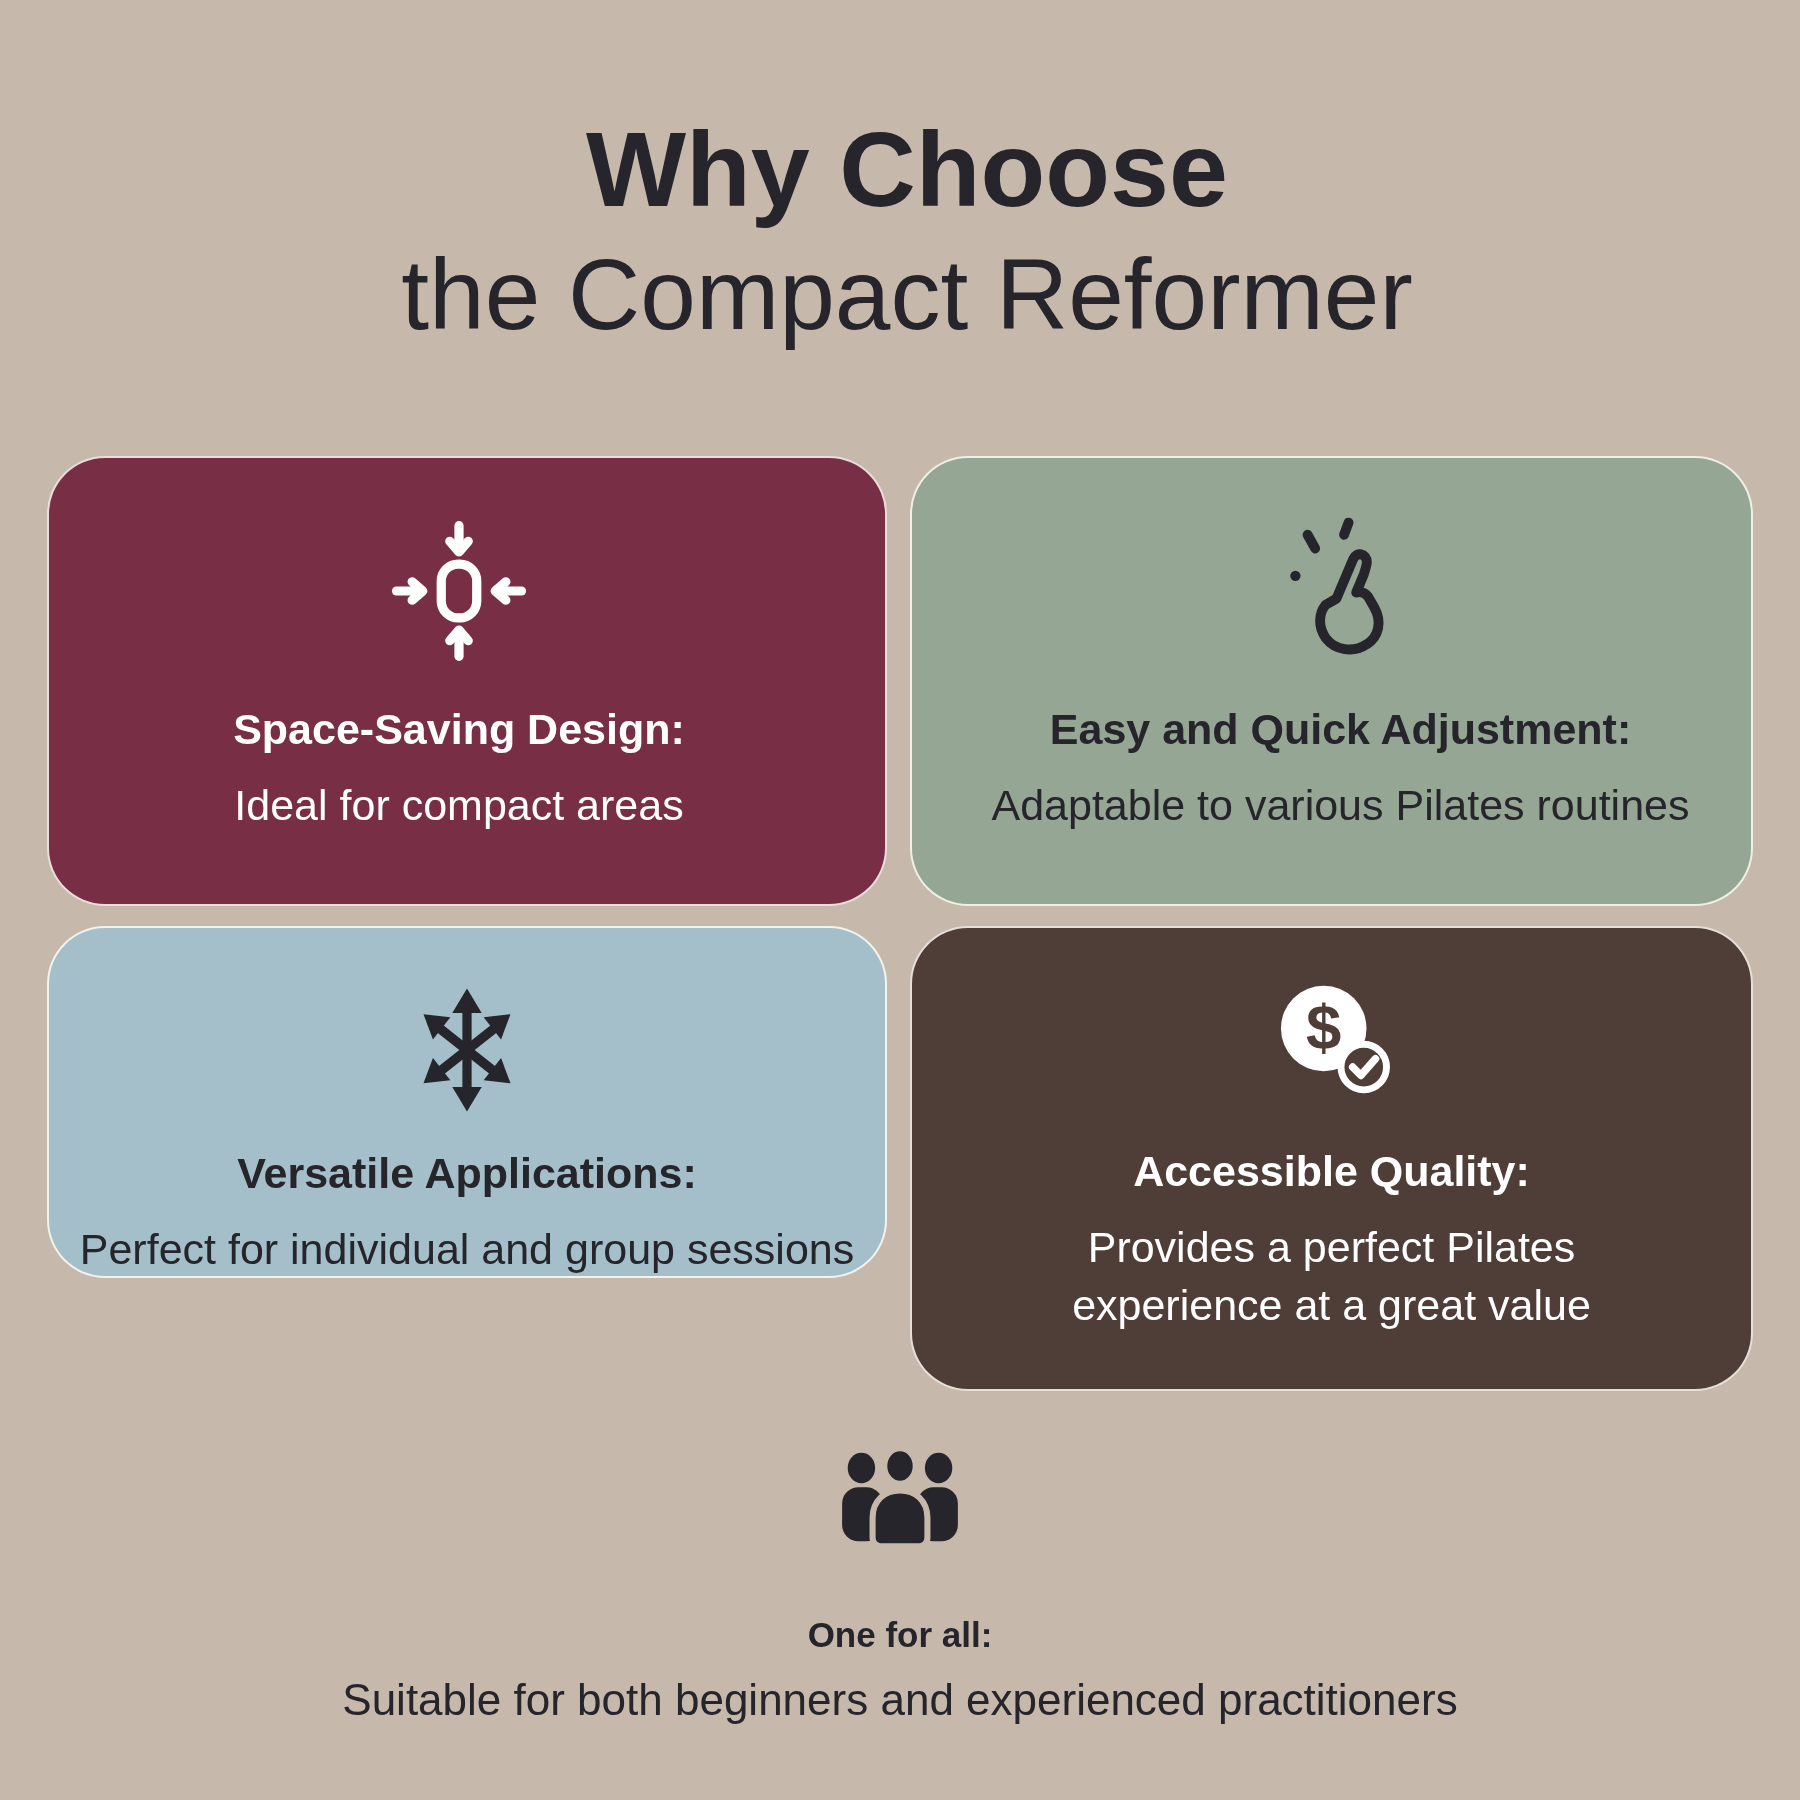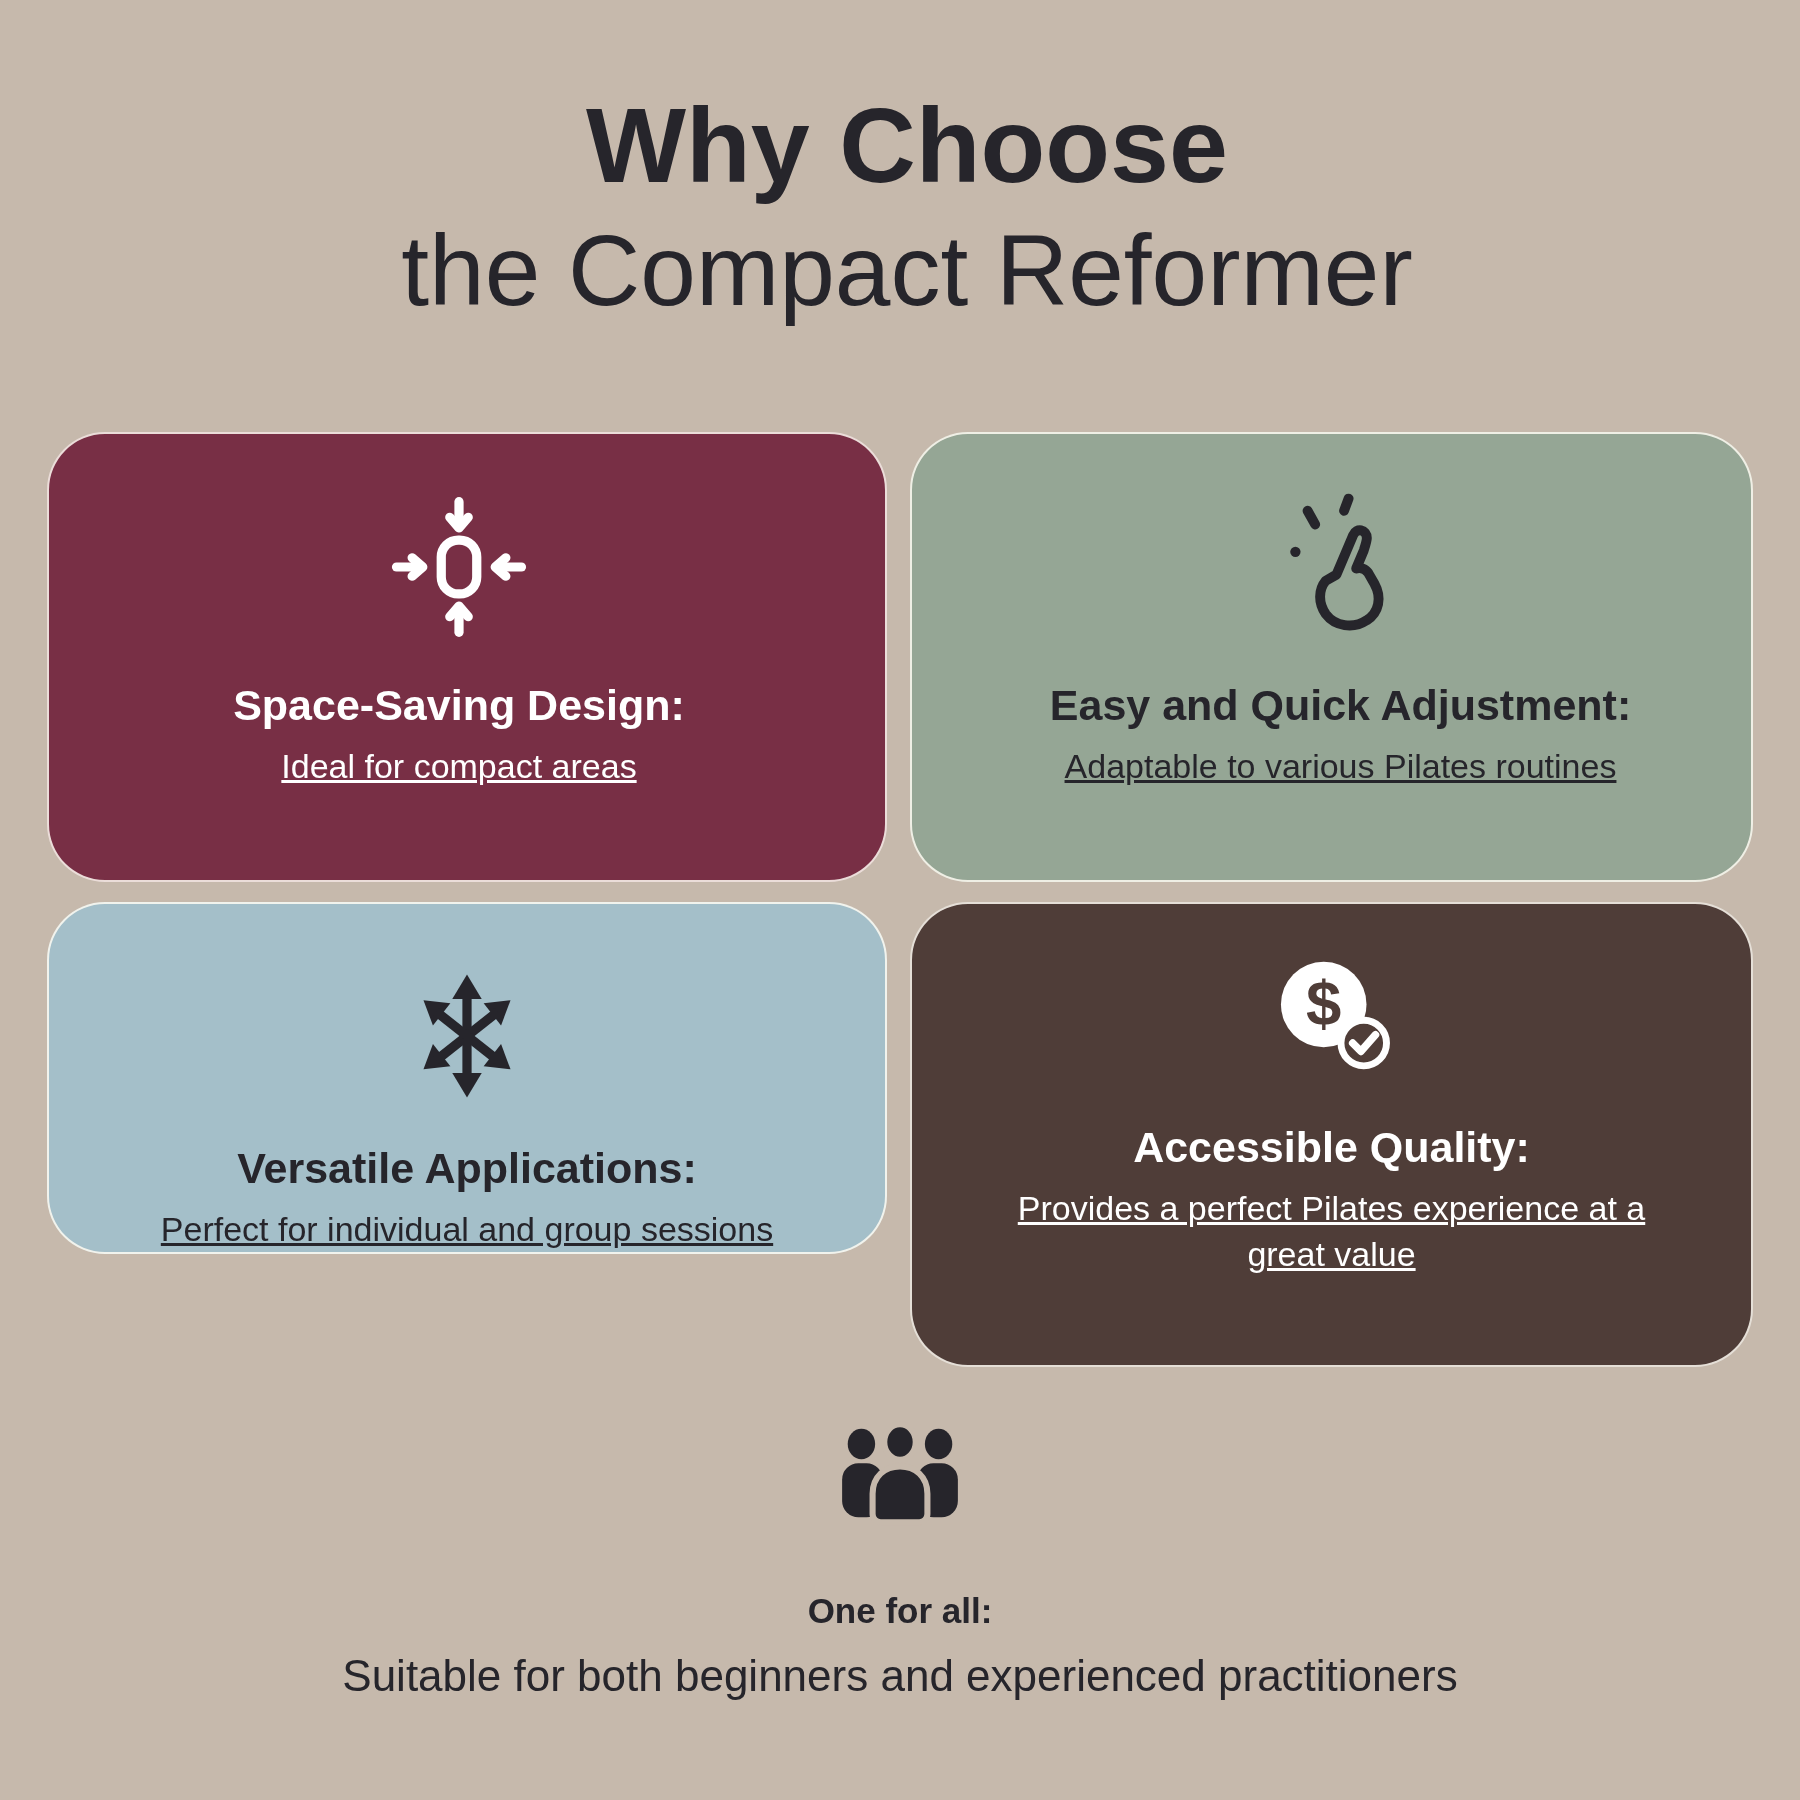--- a/index.html
+++ b/index.html
@@ -3,21 +3,21 @@
 <meta charset="utf-8">
 <style>
   html,body{margin:0;padding:0;}
   body{
     width:1800px;height:1800px;
     background:var(--page-bg,#c6b9ac);
     font-family:"Liberation Sans", sans-serif;
     color:var(--ink,#26252b);
     overflow:hidden;
   }
-  .title-wrap{padding-top:88px;text-align:center;line-height:1.08;margin-left:14px;}
+  .title-wrap{padding-top:112px;text-align:center;line-height:1.08;margin-left:14px;}
   .title-line1{font-size:106px;font-weight:800;letter-spacing:0;color:var(--ink);}
   .title-line2{font-size:100px;font-weight:400;margin-top:14px;color:var(--ink);}
   .cards-grid{
     margin:108px 47px 0 47px;
     display:grid;
     grid-template-columns:840px 843px;
     column-gap:23px;row-gap:20px;
     align-items:start;
   }
   .card{
@@ -27,21 +27,21 @@
     display:flex;flex-direction:column;align-items:center;
     text-align:center;
   }
   .card-space{background:var(--card1-bg);color:#ffffff;height:450px;padding:48px 46px 0 30px;}
   .card-easy{background:var(--card2-bg);color:var(--ink);height:450px;padding:48px 30px 0 48px;}
   .card-versatile{background:var(--card3-bg);color:var(--ink);height:352px;padding:52px 20px 0 20px;}
   .card-quality{background:var(--card4-bg);color:#ffffff;height:465px;padding:42px 30px 0 30px;}
   .icon-box{height:170px;display:flex;align-items:center;justify-content:center;margin-bottom:26px;}
   .card-quality .icon-box{height:150px;margin-bottom:24px;}
   .card-heading{font-size:43px;font-weight:700;line-height:1.3;}
-  .card-body{font-size:34px;font-weight:400;line-height:1.35;margin-top:10px;max-width:790px;text-decoration:underline;}
+  .card-body{font-size:43px;font-weight:400;line-height:1.35;margin-top:18px;max-width:790px;}
   .card-quality .card-body{max-width:700px;}
   .footer{margin-top:52px;text-align:center;}
   .footer .icon-box{height:110px;margin-bottom:0;}
   .footer-heading{font-size:35px;font-weight:700;margin-top:62px;}
   .footer-body{font-size:44px;font-weight:400;margin-top:20px;}
   svg{display:block;}
 </style>
 </head>
 <body>
 

